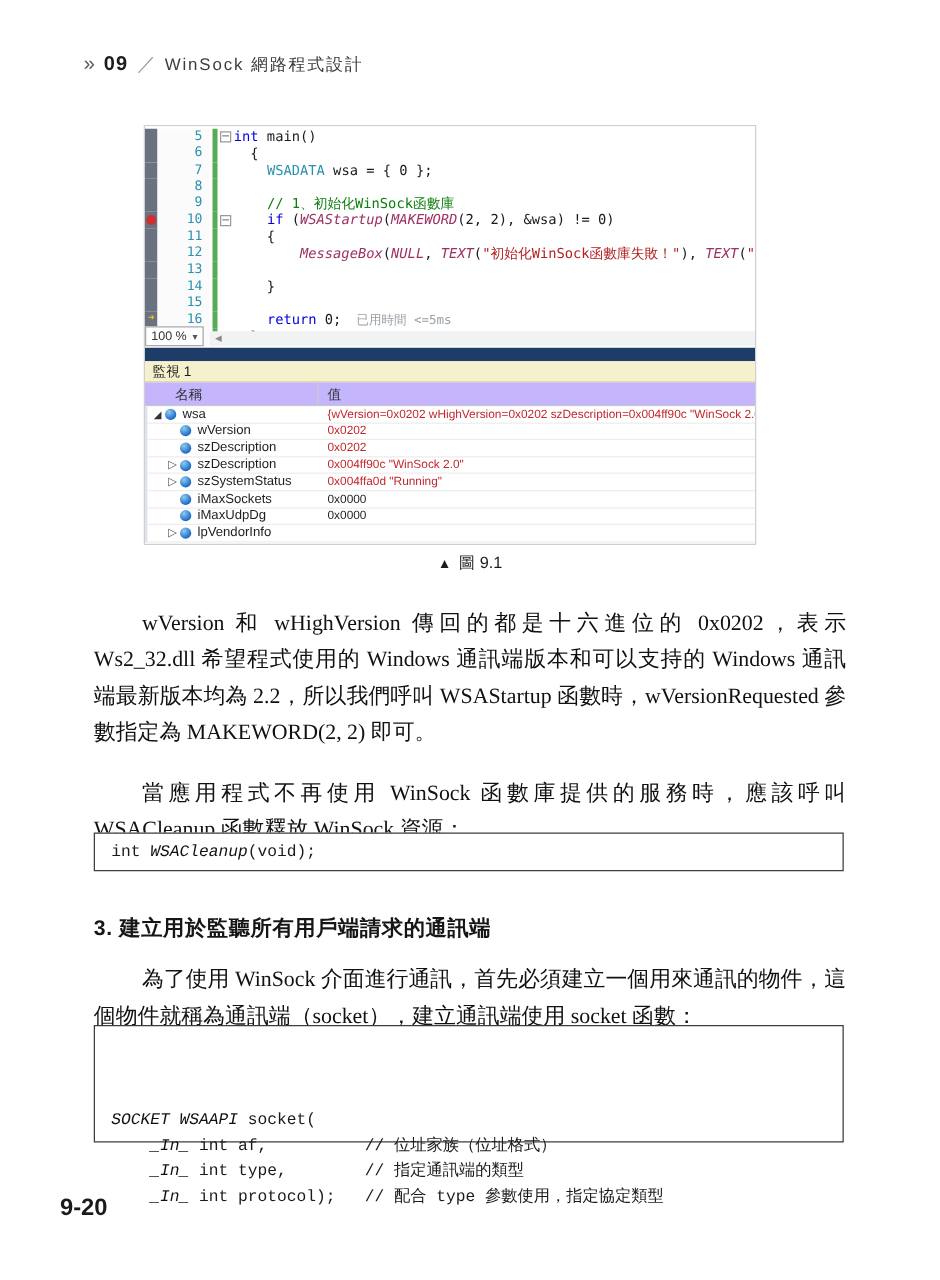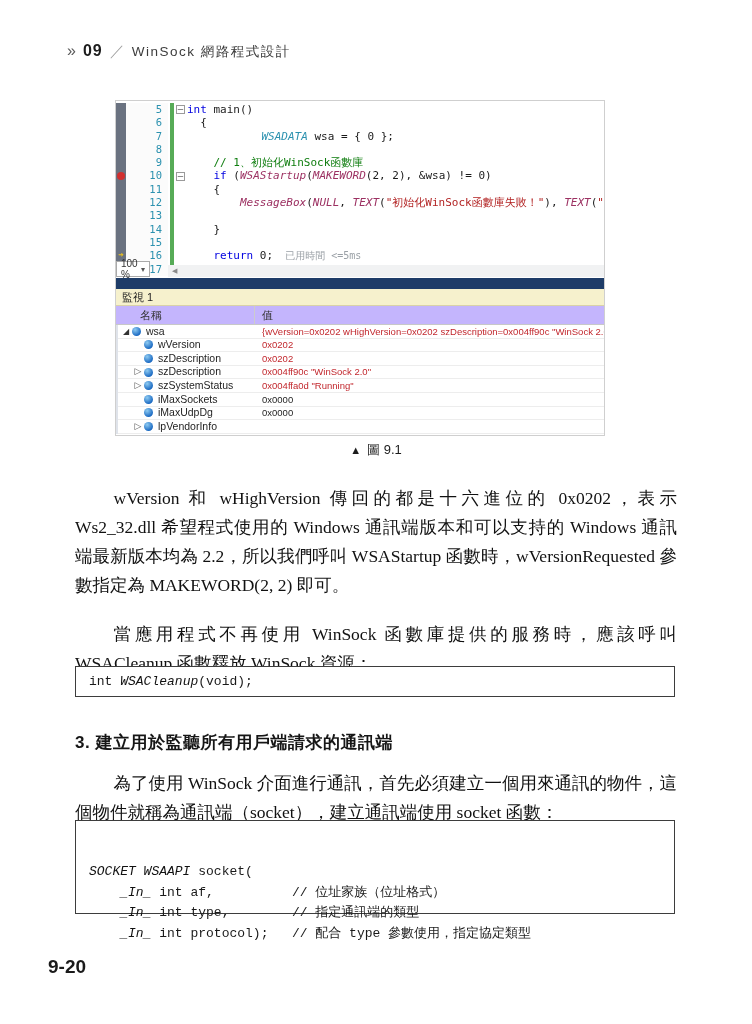--- a/index.html
+++ b/index.html
@@ -26,28 +26,28 @@
   .cur-arrow{color:var(--arrow);font-size:9px;font-weight:bold;line-height:9px;}
   .ed-num{width:36px;flex:0 0 auto;background:#fbfbfb;color:var(--linenum);text-align:right;
           padding-right:6px;font-size:10.5px;}
   .ed-green{width:4px;flex:0 0 auto;background:var(--green-bar);margin-left:2px;}
   .ed-fold{width:13px;flex:0 0 auto;display:flex;align-items:center;justify-content:center;}
   .fold-box{width:9px;height:9px;border:1px solid #9a9a9a;background:#fff;color:#444;font-size:9px;
             line-height:7px;text-align:center;box-sizing:border-box;display:block;}
   .ed-code{flex:1;white-space:pre;overflow:hidden;color:#1a1a1a;}
   .seg-plain{color:#1a1a1a;}
   .seg-kw{color:var(--kw);}
-  .seg-type{color:var(--type);font-style:italic;margin-left:48px;}
+  .seg-type{color:var(--type);}
   .seg-fn{color:var(--fn);font-style:italic;}
   .seg-str{color:var(--str);}
   .seg-comment{color:var(--comment);}
   .seg-tip{color:#9aa0a6;font-size:10px;}
   .seg-it{font-style:italic;}
 
-  .zoom-box{position:absolute;left:0;bottom:1px;width:34px;height:16px;background:#fff;border:1px solid #aaa;
+  .zoom-box{position:absolute;left:0;bottom:1px;width:47px;height:16px;background:#fff;border:1px solid #aaa;
             box-sizing:border-box;display:flex;align-items:center;justify-content:space-between;
             padding:0 4px;font-size:10px;color:#333;z-index:3;}
   .zoom-caret{font-size:8px;color:#555;}
   .hscroll{position:absolute;left:52px;right:0;bottom:1px;height:12px;background:#f1f2f3;z-index:2;
            display:flex;align-items:center;padding-left:4px;}
   .scroll-arrow{font-size:7px;color:#8a8a8a;}
 
   .navy-bar{height:11px;background:var(--navy);}
   .watch-title{height:17px;background:var(--watch-title-bg);display:flex;align-items:center;
                padding-left:6px;font-size:11px;color:#1e1e1e;border-bottom:1px solid #d9d2a8;box-sizing:border-box;}
@@ -78,21 +78,21 @@
         text-align:justify;text-justify:inter-character;color:#111;}
   .indent{text-indent:2.2em;}
   #para1{top:466px;}
   #para2{top:602px;}
   #para3{top:751px;}
 
   .code-box{position:absolute;left:75px;width:600px;border:1px solid #3d3d3d;box-sizing:border-box;
             background:#fff;font-family:"Liberation Mono","DejaVu Sans Mono",monospace;
             font-size:13px;color:#111;white-space:pre;}
   #code-box-1{top:666px;height:31px;display:flex;align-items:center;padding-left:13px;}
-  #code-box-2{top:820px;height:94px;padding:0 0 0 13px;line-height:20.5px;}
+  #code-box-2{top:820px;height:94px;padding:24px 0 0 13px;line-height:20.5px;}
 
   .sec-heading{position:absolute;left:75px;top:714px;font-family:"Liberation Sans","DejaVu Sans",sans-serif;
                font-weight:bold;font-size:17px;color:#161616;letter-spacing:0.5px;}
 
   .page-num{position:absolute;left:48px;top:956px;font-family:"Liberation Sans","DejaVu Sans",sans-serif;
             font-weight:bold;font-size:19px;color:#1a1a1a;}
 </style>
 </head>
 <body>
 

